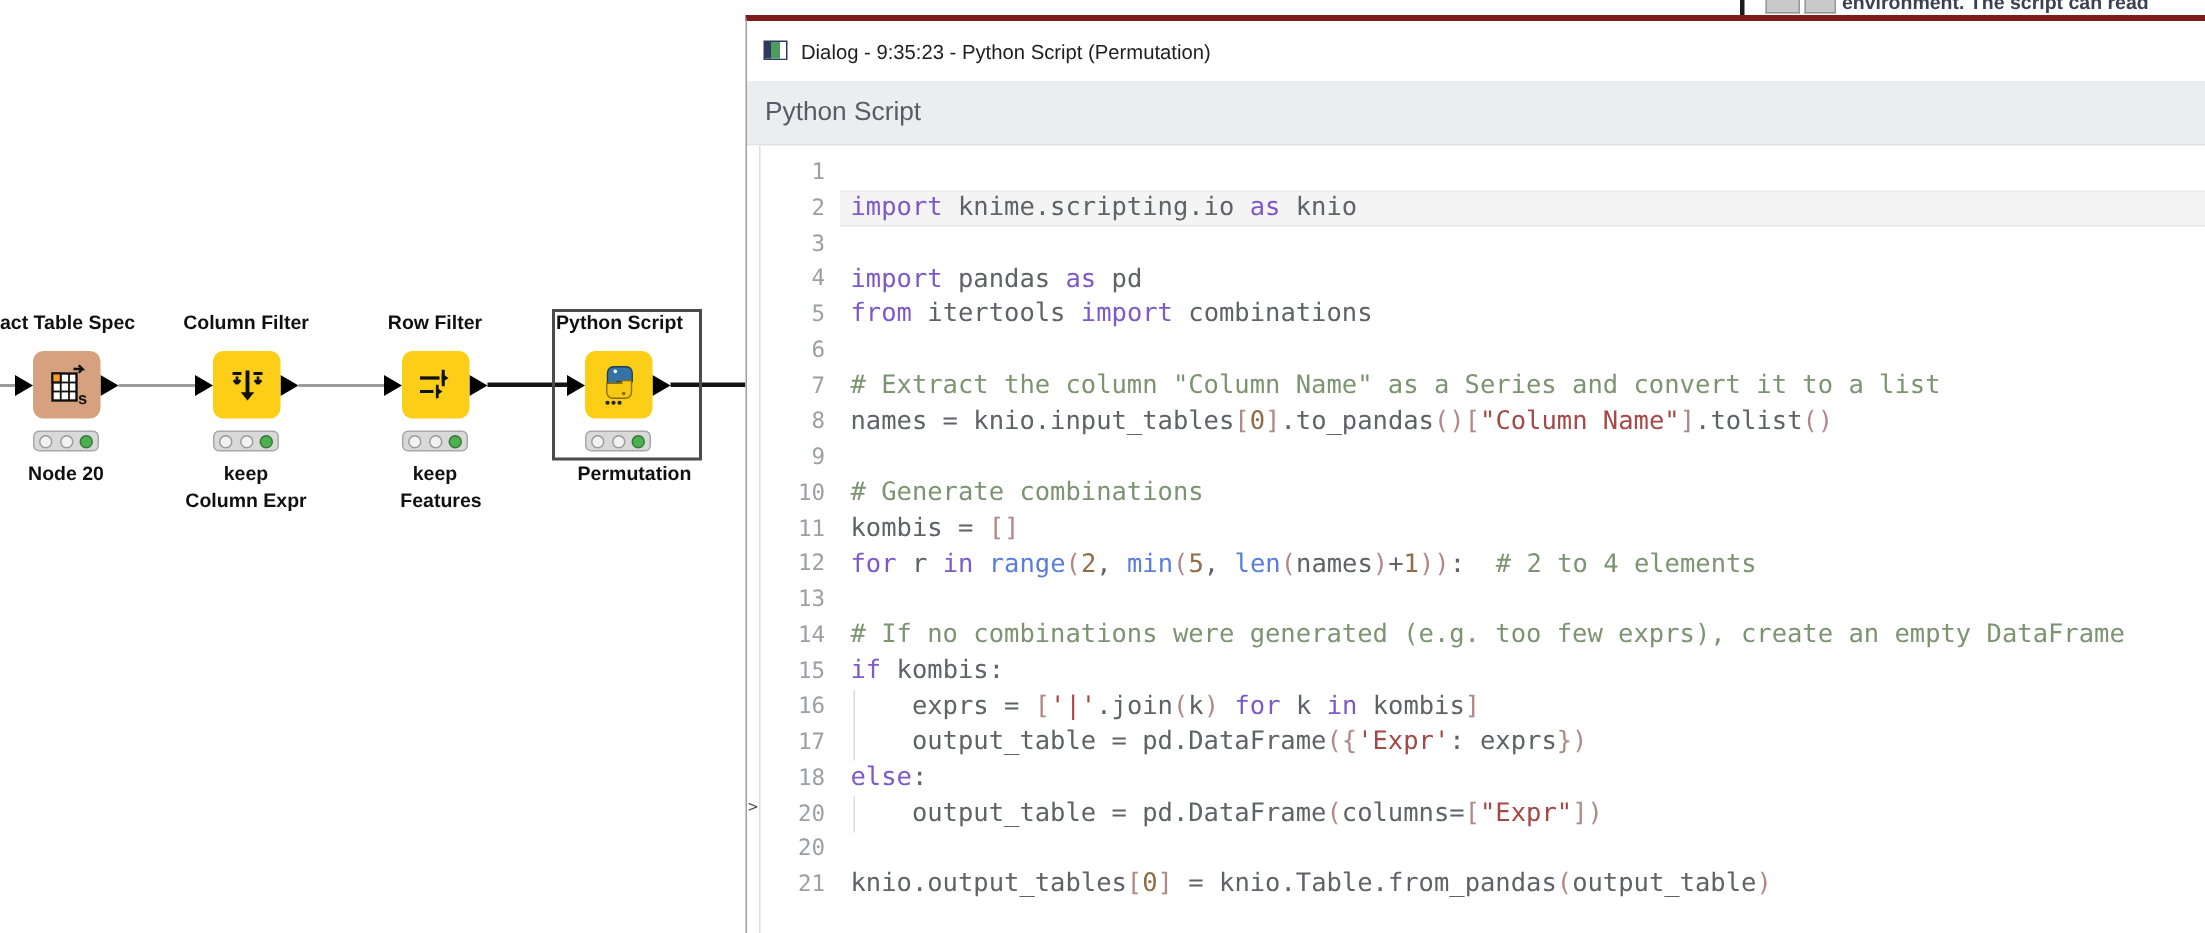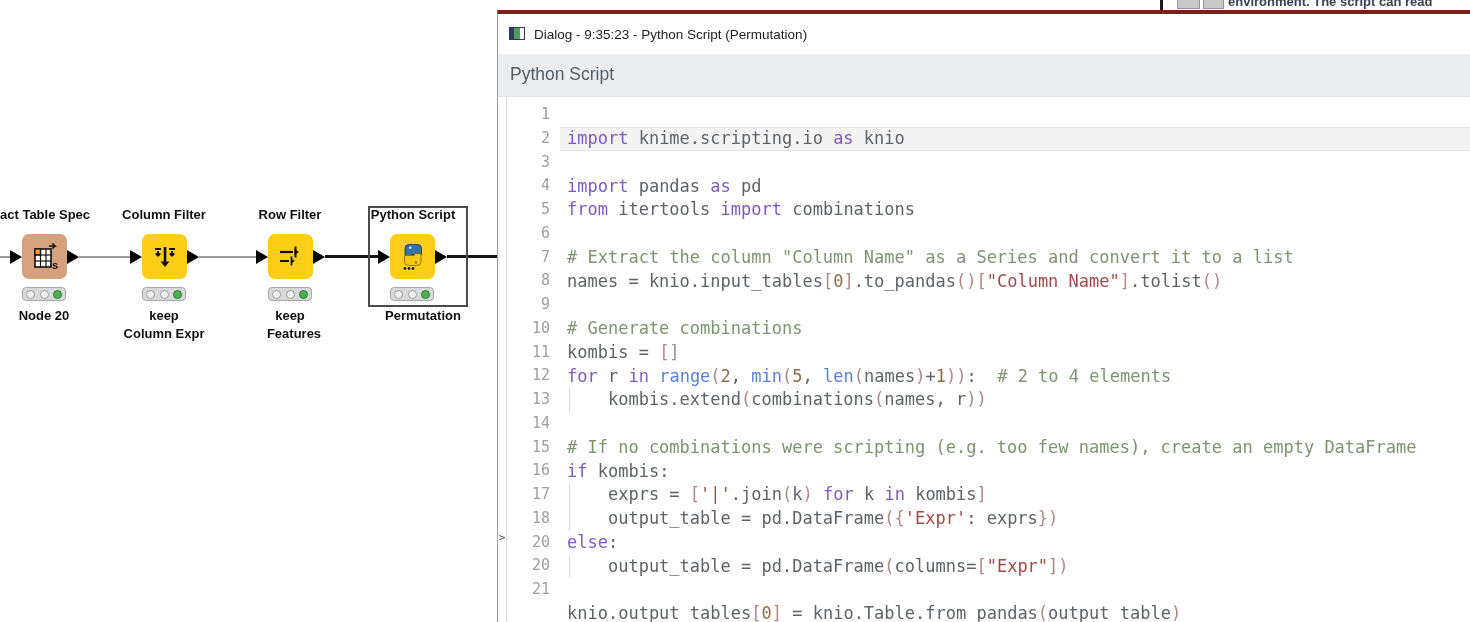--- a/index.html
+++ b/index.html
@@ -218,23 +218,22 @@
           <div class="code-line"></div>
           <div class="code-line"><span class="tok-k">import</span><span class="tok-d"> pandas </span><span class="tok-k">as</span><span class="tok-d"> pd</span></div>
           <div class="code-line"><span class="tok-k">from</span><span class="tok-d"> itertools </span><span class="tok-k">import</span><span class="tok-d"> combinations</span></div>
           <div class="code-line"></div>
           <div class="code-line"><span class="tok-c"># Extract the column "Column Name" as a Series and convert it to a list</span></div>
           <div class="code-line"><span class="tok-d">names = knio.input_tables</span><span class="tok-p">[</span><span class="tok-n">0</span><span class="tok-p">]</span><span class="tok-d">.to_pandas</span><span class="tok-p">()[</span><span class="tok-s">"Column Name"</span><span class="tok-p">]</span><span class="tok-d">.tolist</span><span class="tok-p">()</span></div>
           <div class="code-line"></div>
           <div class="code-line"><span class="tok-c"># Generate combinations</span></div>
           <div class="code-line"><span class="tok-d">kombis = </span><span class="tok-p">[]</span></div>
           <div class="code-line"><span class="tok-k">for</span><span class="tok-d"> r </span><span class="tok-k">in</span><span class="tok-d"> </span><span class="tok-b">range</span><span class="tok-p">(</span><span class="tok-n">2</span><span class="tok-d">, </span><span class="tok-b">min</span><span class="tok-p">(</span><span class="tok-n">5</span><span class="tok-d">, </span><span class="tok-b">len</span><span class="tok-p">(</span><span class="tok-d">names</span><span class="tok-p">)</span><span class="tok-d">+</span><span class="tok-n">1</span><span class="tok-p">))</span><span class="tok-d">:  </span><span class="tok-c"># 2 to 4 elements</span></div>
-          <div class="code-line guide"><span class="tok-d">    kombis.extend</span><span class="tok-p">(</span><span class="tok-d">combinations</span><span class="tok-p">(</span><span class="tok-d">names, r</span><span class="tok-p">))</span></div>
-          <div class="code-line"></div>
-          <div class="code-line"><span class="tok-c"># If no combinations were scripting (e.g. too few names), create an empty DataFrame</span></div>
+          <div class="code-line"></div>
+          <div class="code-line"><span class="tok-c"># If no combinations were generated (e.g. too few exprs), create an empty DataFrame</span></div>
           <div class="code-line"><span class="tok-k">if</span><span class="tok-d"> kombis:</span></div>
           <div class="code-line guide"><span class="tok-d">    exprs = </span><span class="tok-p">[</span><span class="tok-s">'|'</span><span class="tok-d">.join</span><span class="tok-p">(</span><span class="tok-d">k</span><span class="tok-p">)</span><span class="tok-d"> </span><span class="tok-k">for</span><span class="tok-d"> k </span><span class="tok-k">in</span><span class="tok-d"> kombis</span><span class="tok-p">]</span></div>
           <div class="code-line guide"><span class="tok-d">    output_table = pd.DataFrame</span><span class="tok-p">({</span><span class="tok-s">'Expr'</span><span class="tok-d">: exprs</span><span class="tok-p">})</span></div>
           <div class="code-line"><span class="tok-k">else</span><span class="tok-d">:</span></div>
           <div class="code-line guide"><span class="tok-d">    output_table = pd.DataFrame</span><span class="tok-p">(</span><span class="tok-d">columns=</span><span class="tok-p">[</span><span class="tok-s">"Expr"</span><span class="tok-p">])</span></div>
           <div class="code-line"></div>
           <div class="code-line"><span class="tok-d">knio.output_tables</span><span class="tok-p">[</span><span class="tok-n">0</span><span class="tok-p">]</span><span class="tok-d"> = knio.Table.from_pandas</span><span class="tok-p">(</span><span class="tok-d">output_table</span><span class="tok-p">)</span></div>
         </div>
     </div>
   </div>

